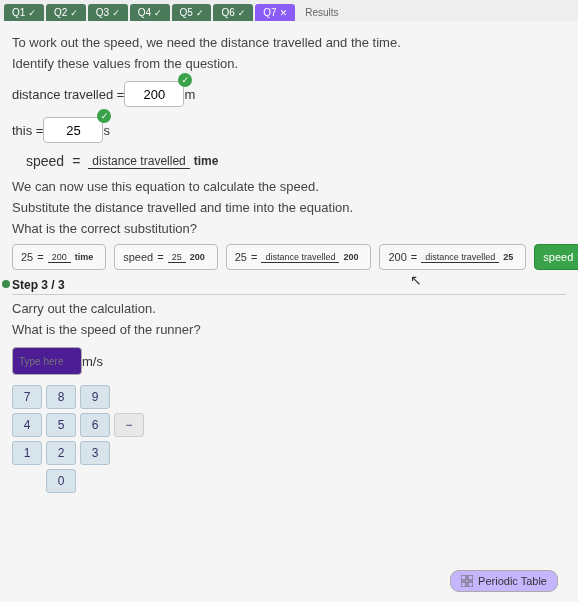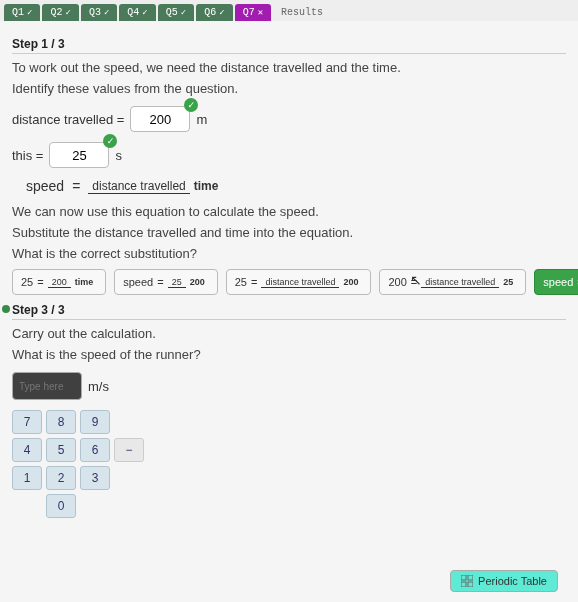--- a/index.html
+++ b/index.html
@@ -19,24 +19,23 @@
     background: #eee;
   }
   .tab {
     padding: 3px 8px;
     font-size: 10px;
     border-radius: 3px 3px 0 0;
     display: flex;
     align-items: center;
     gap: 3px;
     cursor: pointer;
-    font-family: Liberation Mono, monospace;
   }
   .tab.done { background: #4a7a5a; color: #fff; }
-  .tab.wrong { background: #a21caf; color: #fff; text-align: center; }
+  .tab.wrong { background: #8b5cf6; color: #fff; text-align: center; }
   .tab.plain { background: transparent; color: #666; }
   .check::after { content: "✓"; font-size: 9px; }
   .cross::after { content: "✕"; font-size: 9px; }
   .content { padding: 8px 12px 12px 12px; }
   .step-hdr {
     font-weight: bold;
     font-size: 12px;
     color: #222;
     margin: 8px 0 6px 0;
     border-bottom: 1px solid #ccc;
@@ -45,21 +44,21 @@
   }
   .step-hdr.dot::before {
     content: "";
     position: absolute;
     left: -10px; top: 2px;
     width: 8px; height: 8px;
     background: #3a8a4a;
     border-radius: 50%;
   }
   .line { margin: 6px 0; color: #444; }
-  .row { display: flex; align-items: center; gap: 6px; margin: 10px 0; }
+  .row { display: flex; align-items: center; gap: 0; margin: 10px 0; }
   .inbox {
     width: 60px; height: 26px;
     border: 1px solid #bbb;
     border-radius: 4px;
     text-align: center;
     font-size: 13px;
     background: #fff;
     position: relative;
   }
   .badge {
@@ -94,21 +93,21 @@
     position: relative;
     white-space: nowrap;
   }
   .opt .frac { font-size: 9px; }
   .opt.correct { background: #3aa34a; color: #fff; border-color: #2a8a3a; }
   .opt.correct .frac .top { border-color: #fff; }
   .ansbox {
     width: 70px; height: 28px;
     border: 1px solid #aaa;
     border-radius: 4px;
-    background: #404040;
+    background: #4c1d95;
     font-size: 10px;
     color: #bbb;
     padding: 0 6px;
   }
   .keypad {
     display: grid;
     grid-template-columns: repeat(4, 30px);
     gap: 4px;
     margin-top: 10px;
   }
@@ -122,24 +121,24 @@
     color: #336;
     cursor: pointer;
   }
   .key.op { background: #e8e8e8; border-color: #ccc; }
   .footer {
     position: absolute;
     bottom: 10px; right: 20px;
   }
   .pt-btn {
     border: 1px solid #aaa;
-    border-radius: 4px;
+    border-radius: 9px;
     padding: 4px 10px;
     font-size: 11px;
-    background: #5eead4;
+    background: #c4b5fd;
     display: flex; align-items: center; gap: 5px;
     cursor: pointer;
   }
   .pt-btn svg { width: 12px; height: 12px; }
   .cursor {
     position: absolute;
     left: 410px; top: 272px;
     font-size: 14px;
     pointer-events: none;
   }
@@ -176,21 +175,20 @@
       <span>Q7</span>
       <span class="cross"></span>
     </div>
   <div class="tab plain">
       <span>Results</span>
     </div>
 </div>
 
 <div class="content">
 
-  <div class="step-hdr">Step 1 / 3</div>
   <p class="line">To work out the speed, we need the distance travelled and the time.</p>
   <p class="line">Identify these values from the question.</p>
 
   <div class="row">
     <span>distance travelled =</span>
     <div style="position:relative">
       <input class="inbox" value="200" style="">
       <span class="badge"></span>
     </div>
     <span>m</span>

